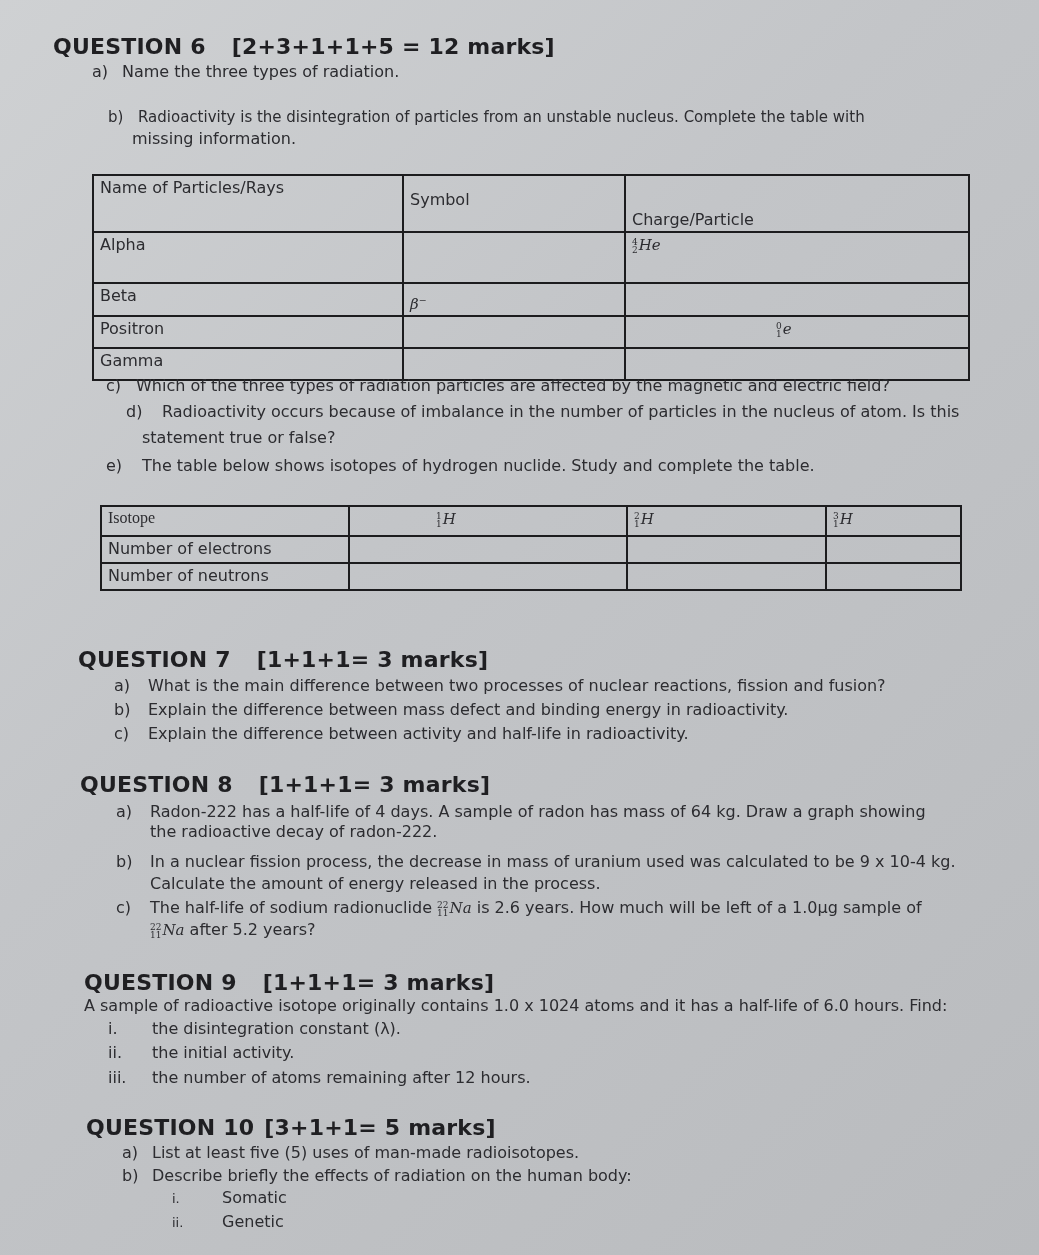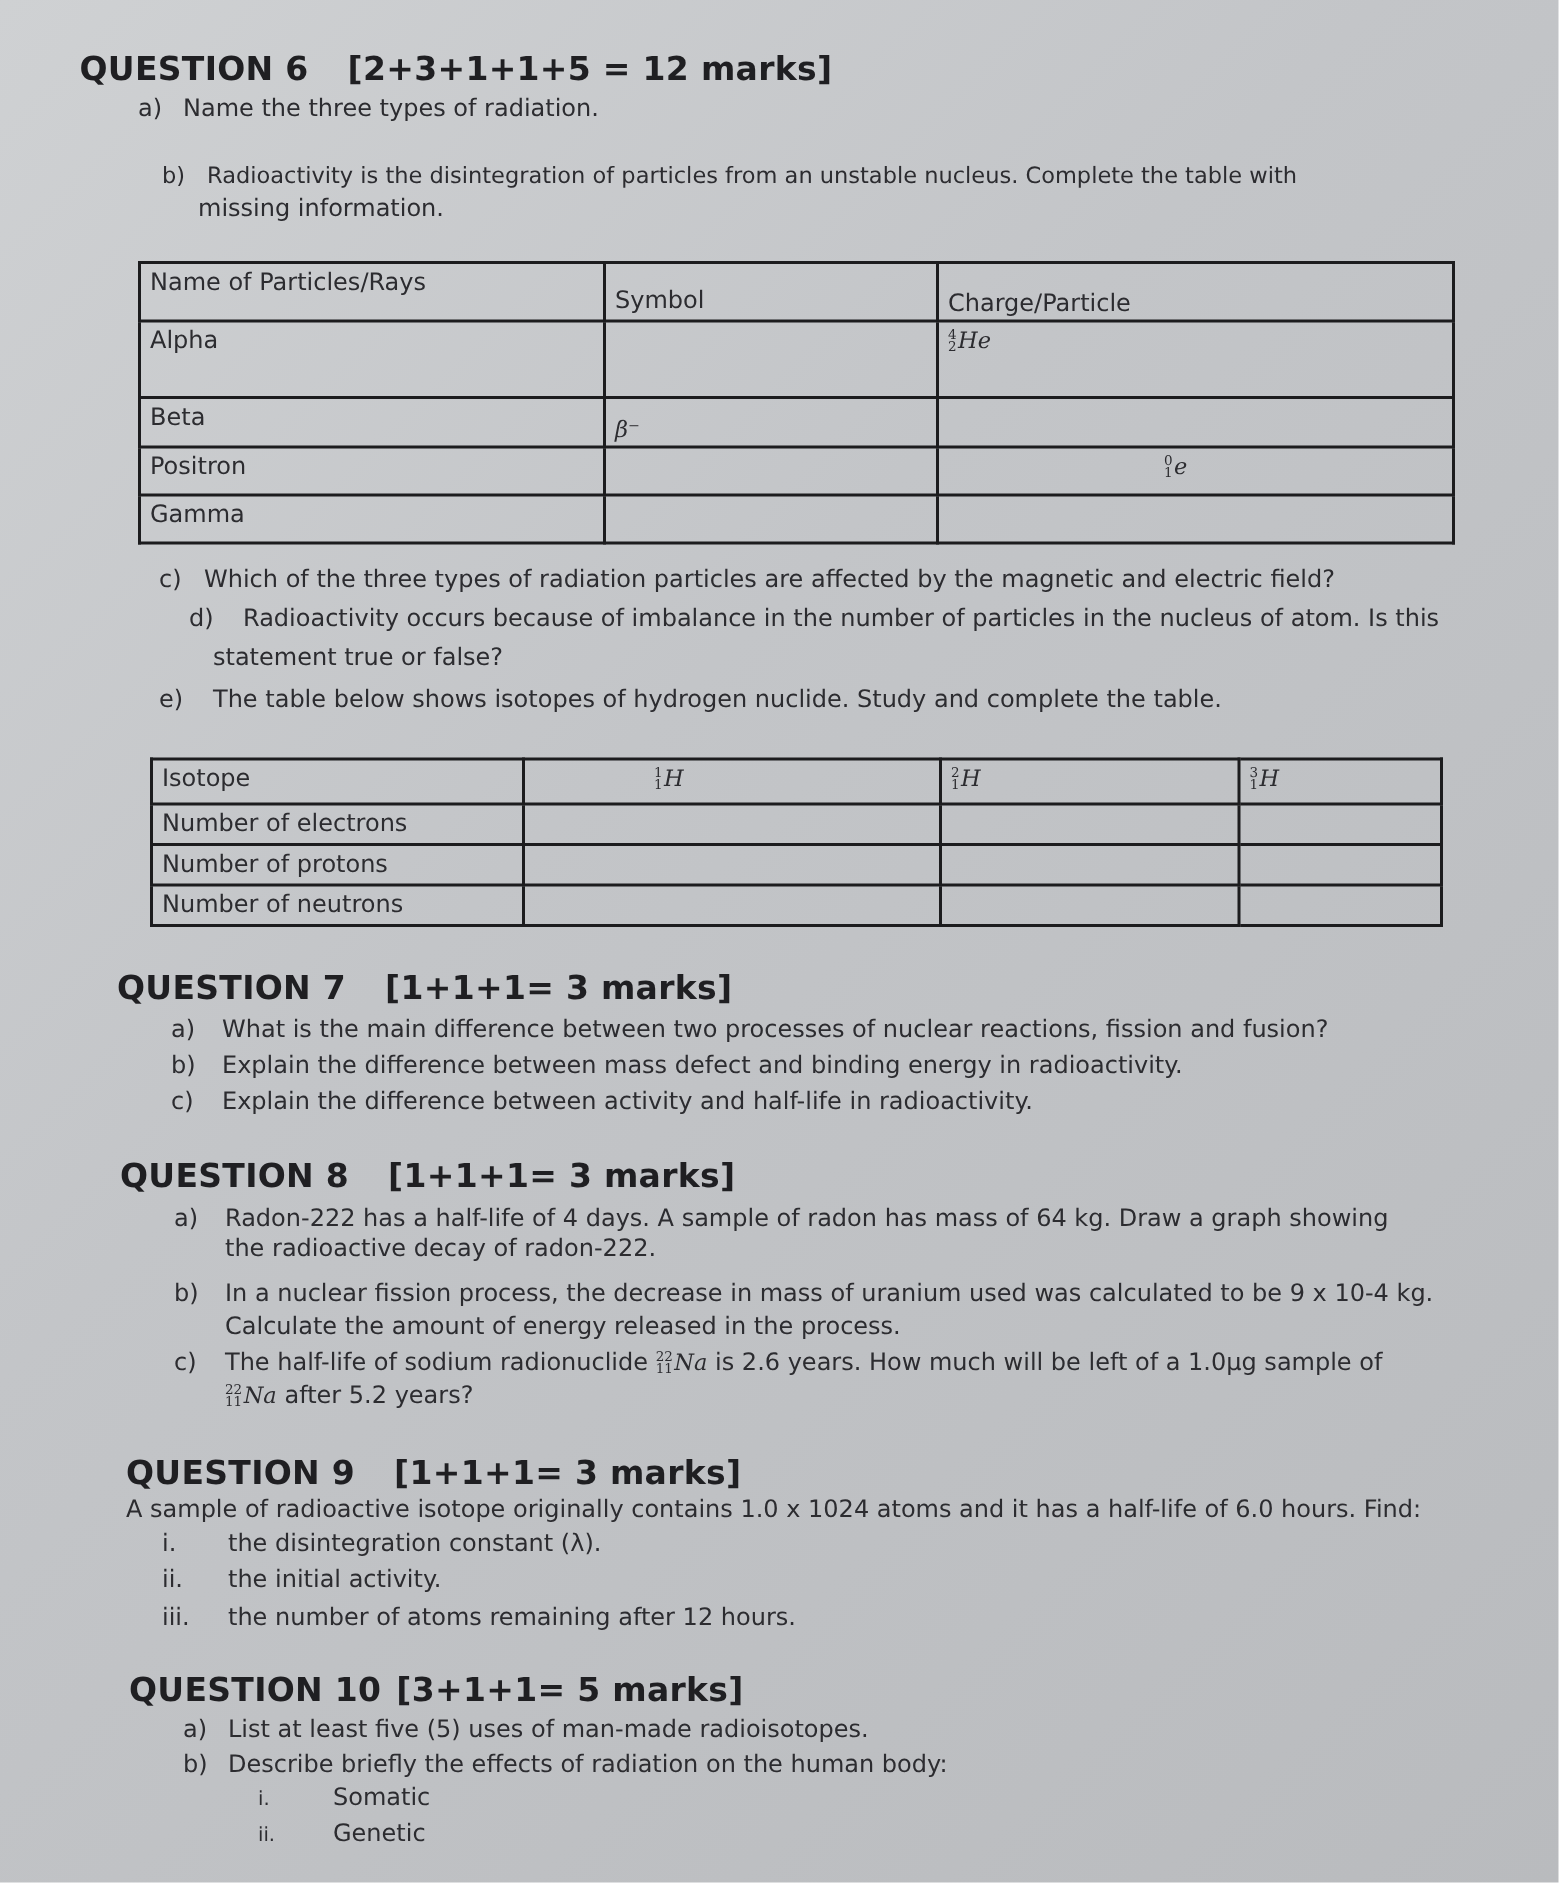--- a/index.html
+++ b/index.html
@@ -36,21 +36,21 @@
 <div class="abs line" style="left:108px; top:108px; font-size:15px;">
   <span class="lbl">b)</span><span>Radioactivity is the disintegration of particles from an unstable nucleus. Complete the table with</span>
 </div>
 <div class="abs line" style="left:132px; top:129px;">missing information.</div>
 
 <table class="grid" style="left:92px; top:174px; width:878px;">
   <tbody>
       <tr style="height:36px;">
     <td style="width:296px;">Name of Particles/Rays</td>
     <td style="width:208px; padding-top:14px;">Symbol</td>
-    <td style="padding-top:16px;margin-left:28px;">Charge/Particle</td>
+    <td style="padding-top:34px;margin-left:28px;">Charge/Particle</td>
   </tr>
   <tr style="height:51px;">
     <td>Alpha</td>
     <td></td>
     <td>
       <span class="nuc-wrap"><span class="nuc">
               <span>4</span>
               <span>2</span>
             </span><span>He</span></span>
     </td>
@@ -85,21 +85,21 @@
   <span class="lbl" style="width:36px;">d)</span><span>Radioactivity occurs because of imbalance in the number of particles in the nucleus of atom. Is this</span>
 </div>
 <div class="abs line" style="left:142px; top:428px;">statement true or false?</div>
 <div class="abs line" style="left:106px; top:456px;">
   <span class="lbl" style="width:36px;">e)</span><span>The table below shows isotopes of hydrogen nuclide. Study and complete the table.</span>
 </div>
 
 <table class="grid" style="left:100px; top:505px; width:862px;">
   <tbody>
       <tr style="height:30px;">
-    <td style="width:234px;">Isotope</td>
+    <td style="width:234px;font-family:Liberation Serif, serif;">Isotope</td>
     <td style="width:184px; padding-left:86px;">
       <span class="nuc-wrap"><span class="nuc">
               <span>1</span>
               <span>1</span>
             </span><span>H</span></span>
     </td>
     <td style="width:185px;">
       <span class="nuc-wrap"><span class="nuc">
               <span>2</span>
               <span>1</span>
@@ -107,26 +107,20 @@
     </td>
     <td>
       <span class="nuc-wrap"><span class="nuc">
               <span>3</span>
               <span>1</span>
             </span><span>H</span></span>
     </td>
   </tr>
   <tr style="height:27px;">
     <td>Number of electrons</td>
-    <td></td>
-        <td></td>
-        <td></td>
-  </tr>
-  <tr style="height:27px;">
-    <td>Number of protons</td>
     <td></td>
         <td></td>
         <td></td>
   </tr>
   <tr style="height:27px;">
     <td>Number of neutrons</td>
     <td></td>
         <td></td>
         <td></td>
   </tr>

